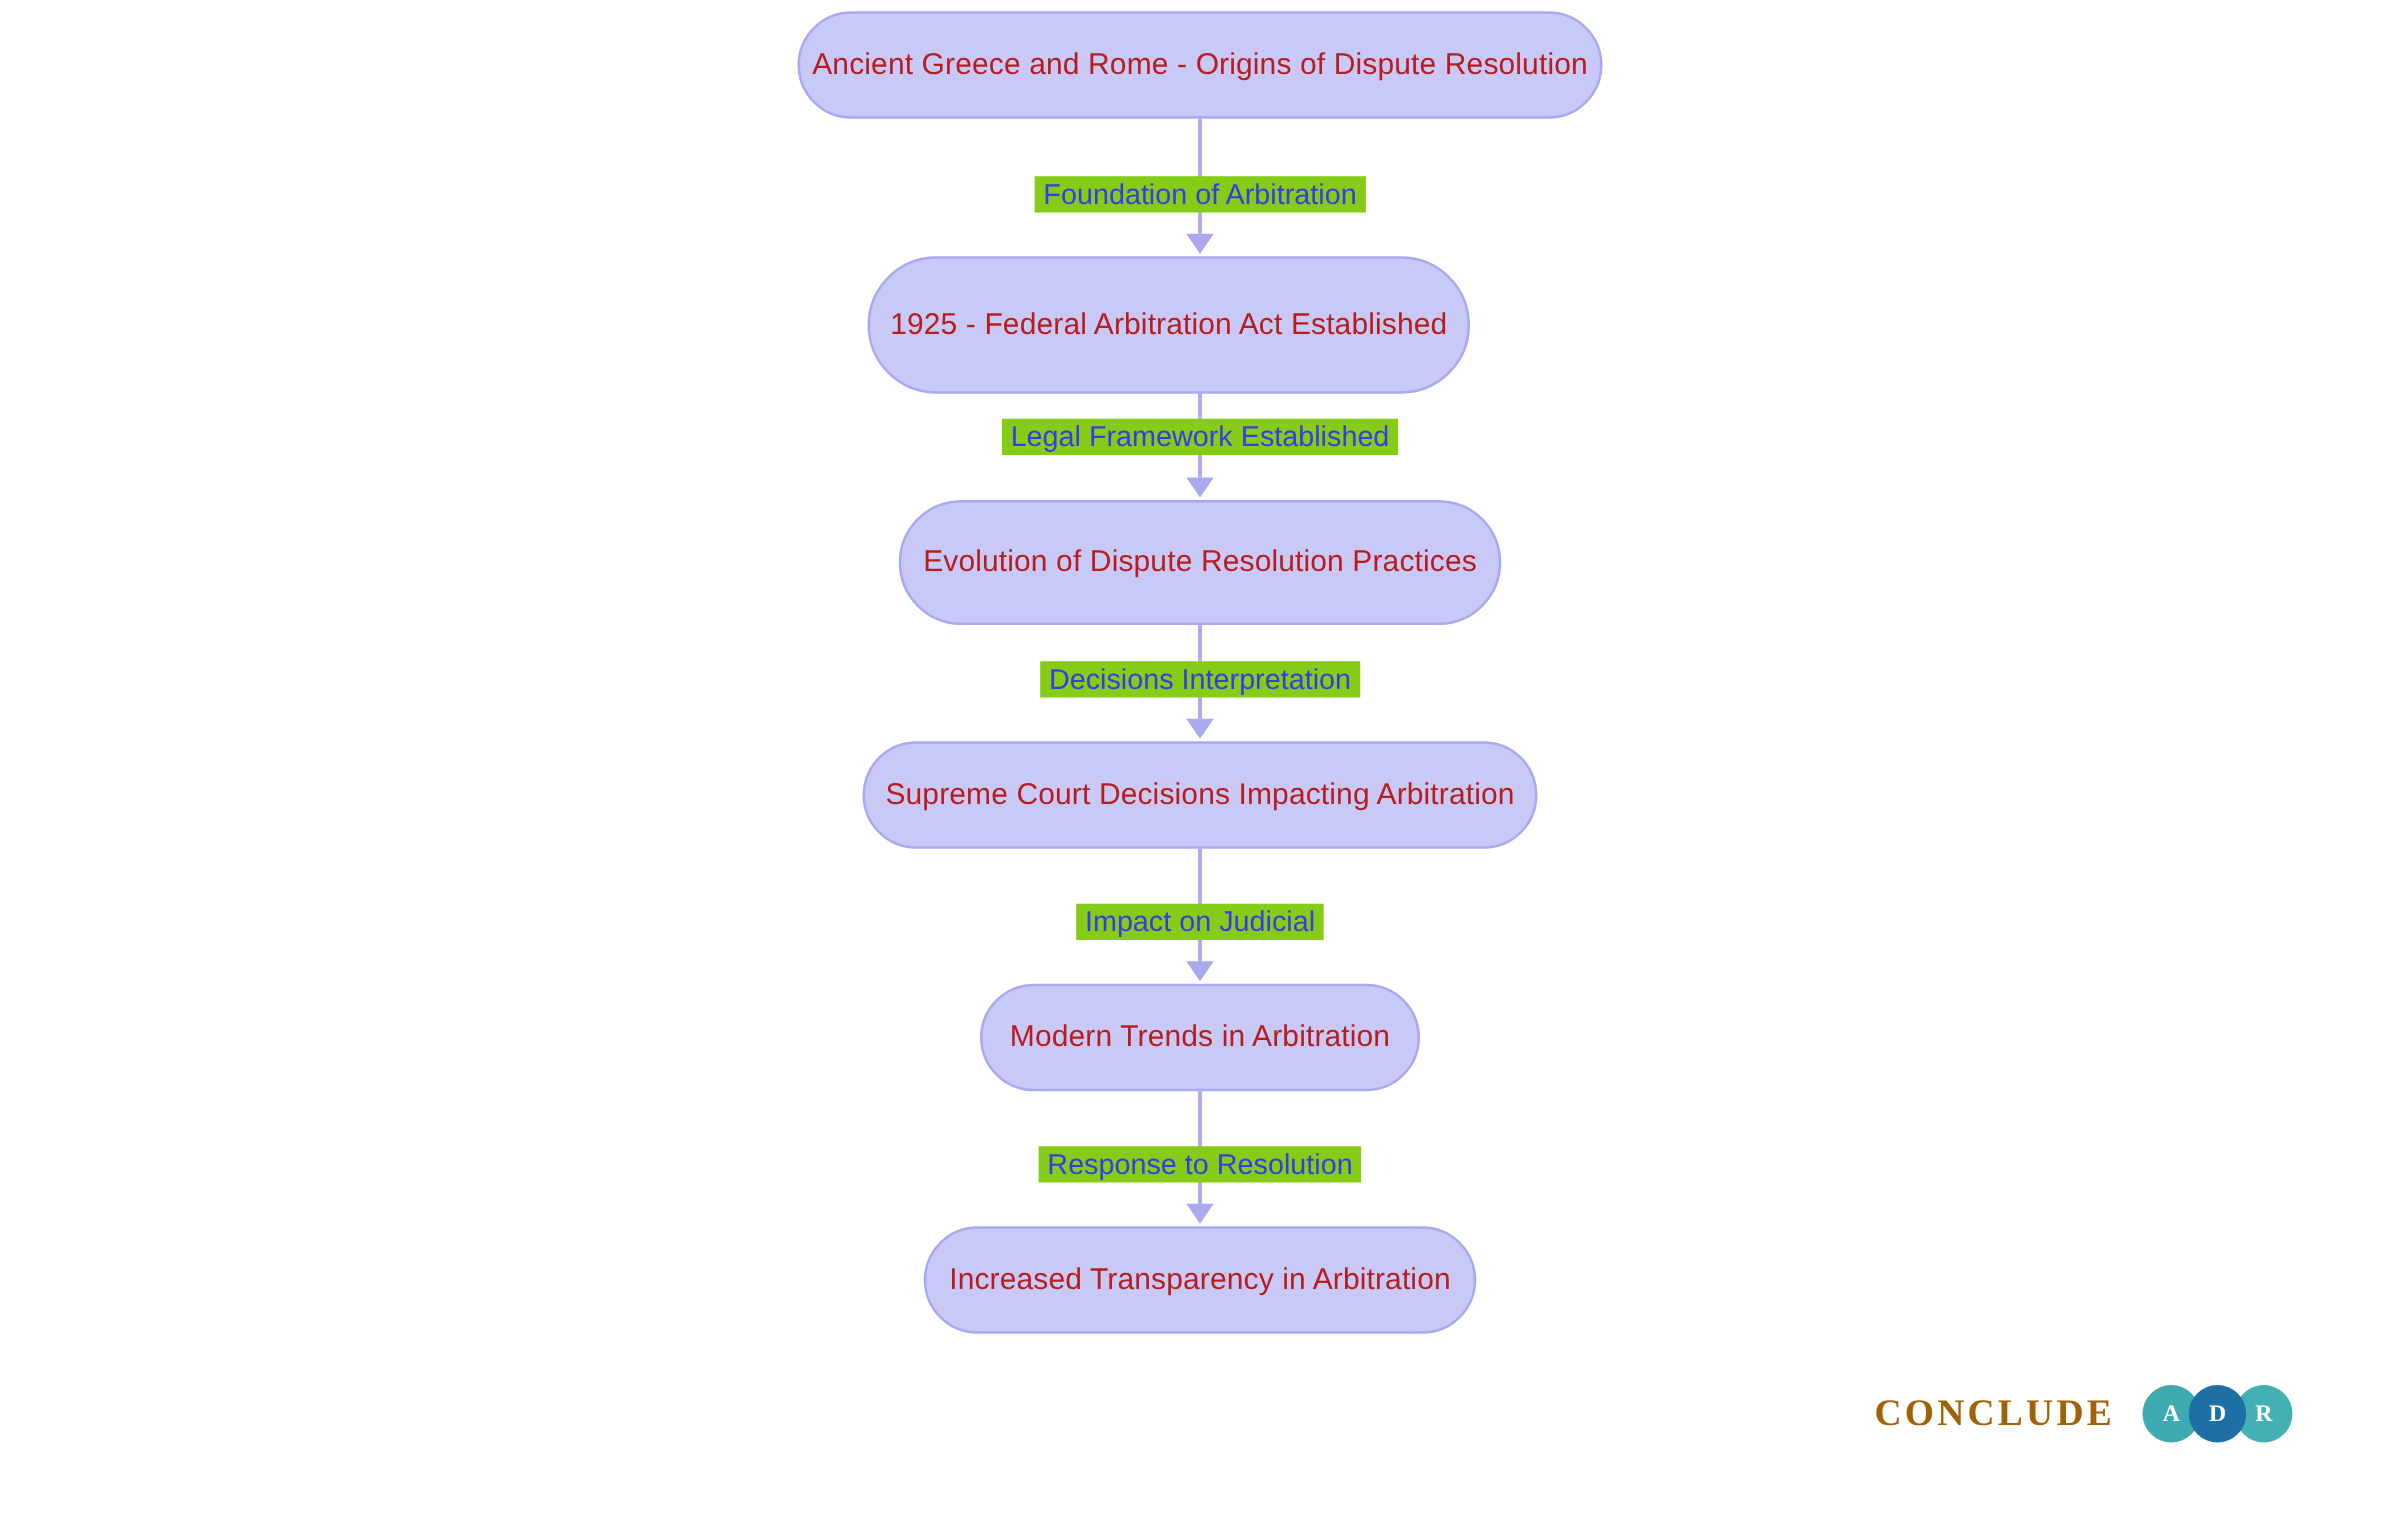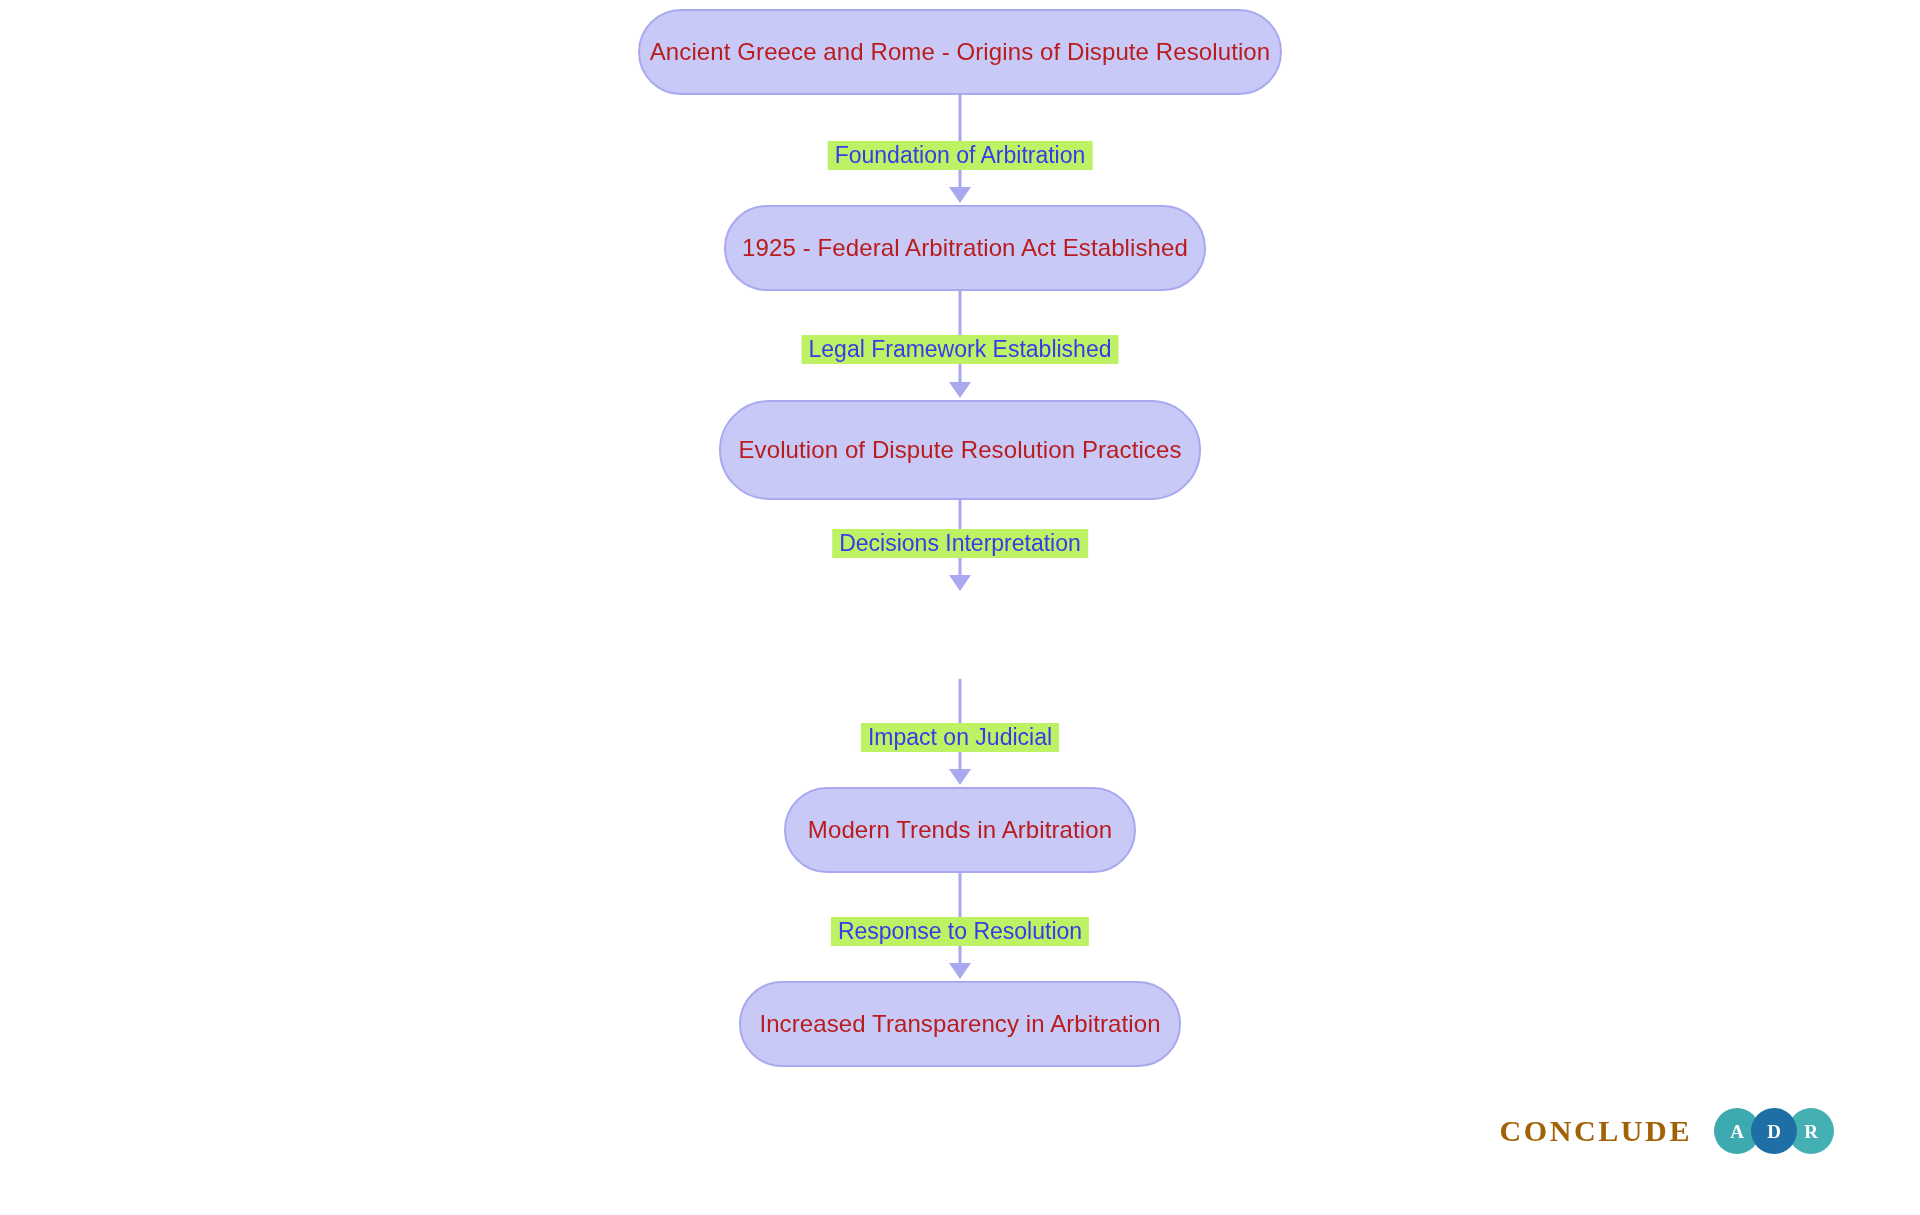--- a/index.html
+++ b/index.html
@@ -60,21 +60,21 @@
     border-top: 16px solid #a8a9ef;
   }
   .edge-label {
     position: absolute;
     left: 50%;
     transform: translateX(-50%);
     color: #3a3ae8;
     font-size: 23px;
     white-space: nowrap;
     line-height: 1;
-    background: #bef264;
+    background: #84cc16;
     padding: 3px 7px;
   }
 
   
   #logo {
     position: absolute;
     right: 86px;
     bottom: 60px;
     display: flex;
     align-items: center;
@@ -141,24 +141,25 @@
   </div>
 
   <div class="edge-group">
     <div class="edge-line" style="top:873px; height:90px;"></div>
     <div class="edge-head" style="top:963px;"></div>
     <div class="edge-label" style="top:917px;">Response to Resolution</div>
   </div>
 
   <div class="node" style="left:638px; top:9px; width:644px; height:86px;">Ancient Greece and Rome - Origins of Dispute Resolution</div>
 
-  <div class="node" style="left:724px; top:205px; width:482px; height:86px;">1925 - Federal Arbitration Act Established</div>
+  <div class="node" style="left:694px; top:205px; width:482px; height:110px;">1925 - Federal Arbitration Act Established</div>
 
   <div class="node" style="left:719px; top:400px; width:482px; height:100px;">Evolution of Dispute Resolution Practices</div>
 
+  <div class="node" style="left:690px; top:593px; width:540px; height:86px;">Supreme Court Decisions Impacting Arbitration</div>
 
   <div class="node" style="left:784px; top:787px; width:352px; height:86px;">Modern Trends in Arbitration</div>
 
   <div class="node" style="left:739px; top:981px; width:442px; height:86px;">Increased Transparency in Arbitration</div>
 
   <div id="logo">
     <div id="logo-word">CONCLUDE</div>
     <div id="logo-circles">
       <div class="logo-circle c-a">A</div>
       <div class="logo-circle c-d">D</div>

